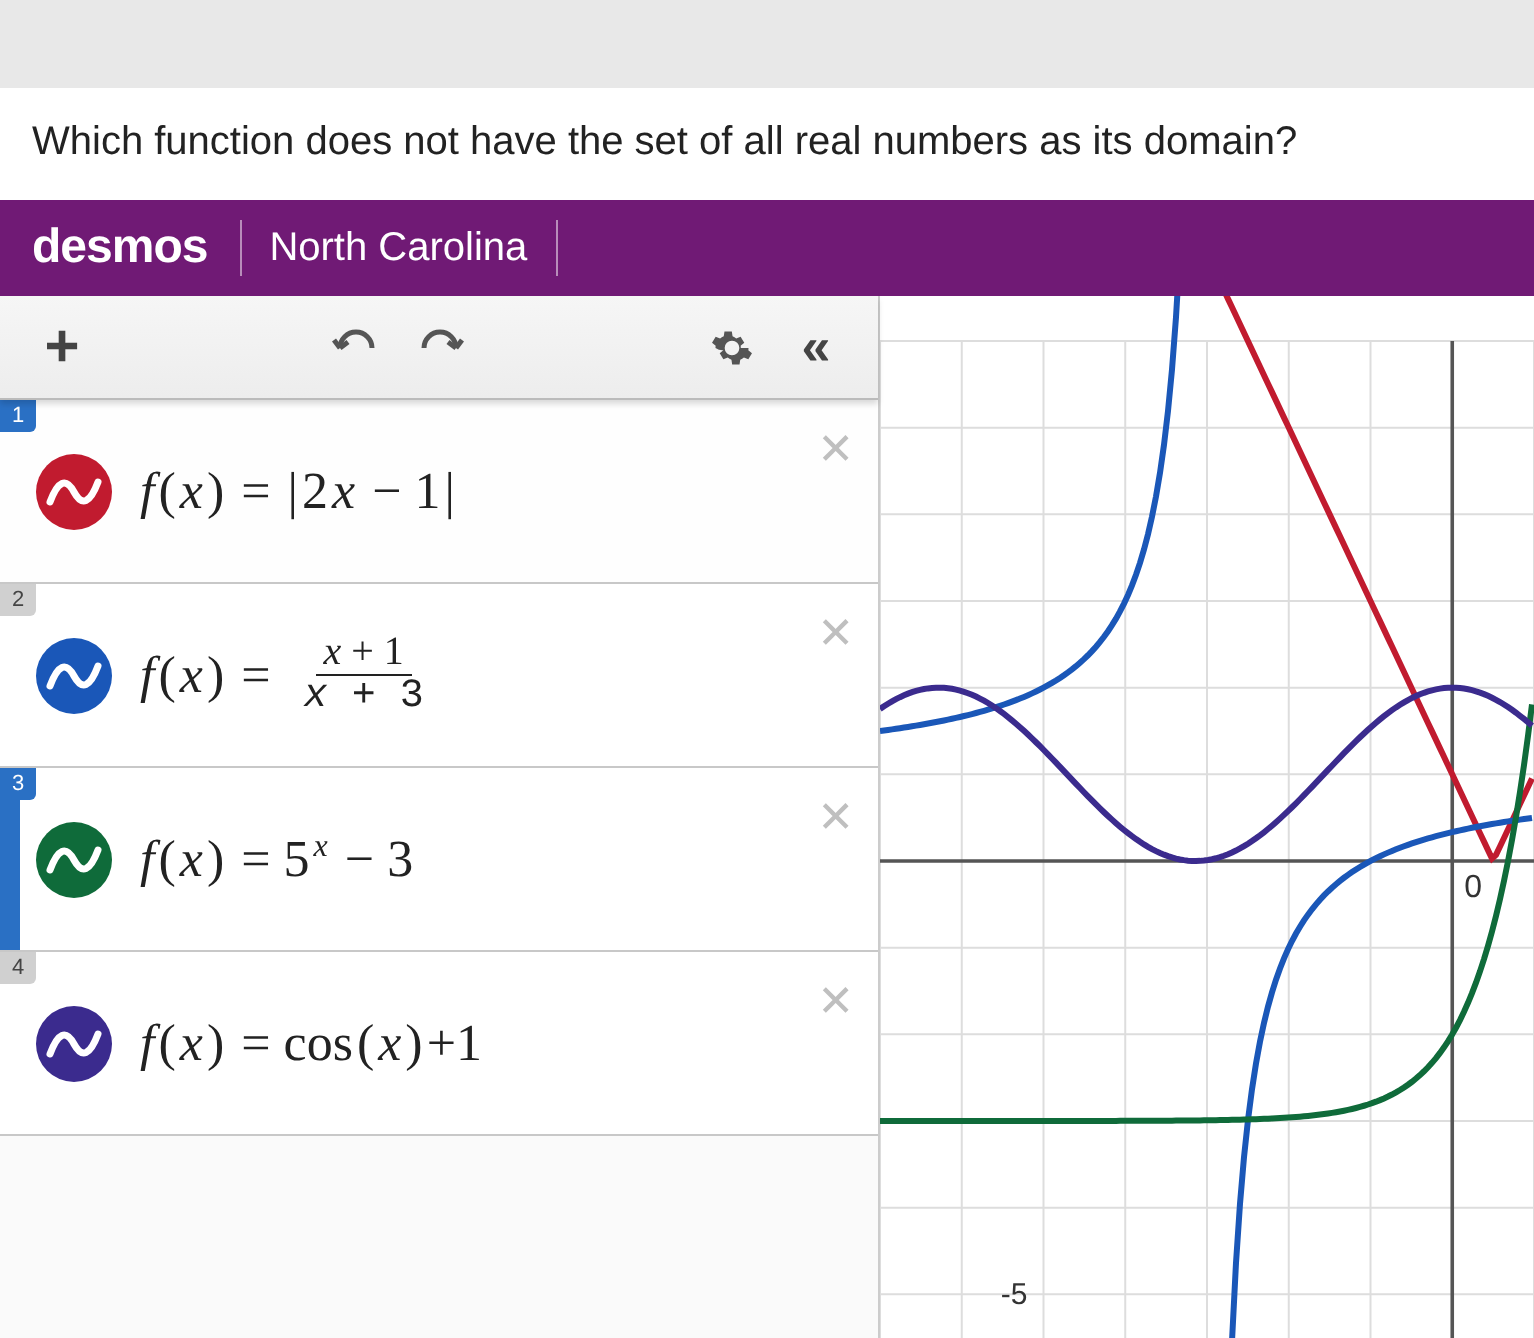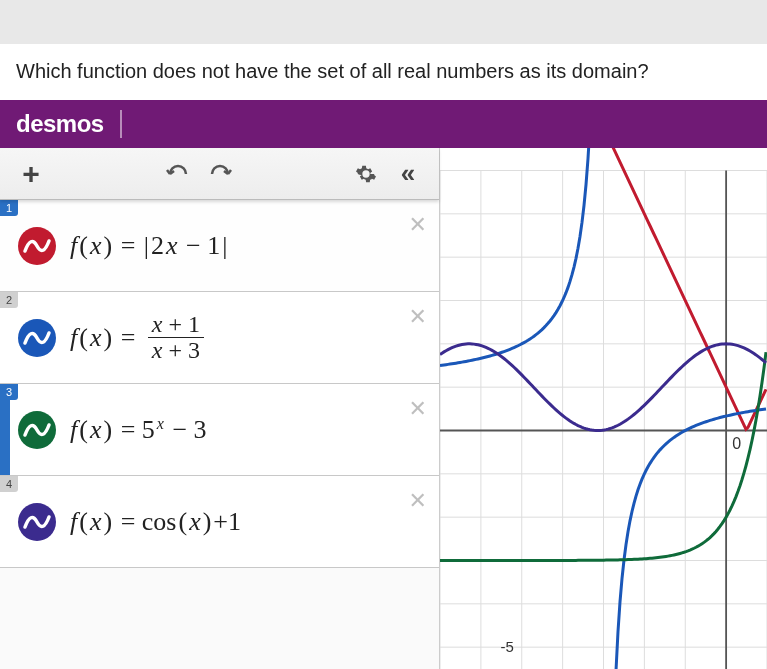--- a/index.html
+++ b/index.html
@@ -20,39 +20,40 @@
 .row { position:relative; min-height:92px; background:#fff; border-bottom:1px solid #c8c8c8; display:flex; align-items:center; padding:0 48px 0 70px; }
 .row.active { background:#fefefe; }
 .row .num { position:absolute; left:0; top:0; width:18px; height:16px; background:#d0d0d0; color:#444; font-size:11px; text-align:center; line-height:16px; border-bottom-right-radius:3px; }
 .row.active .num, .row.sel .num { background:#2a70c4; color:#fff; }
 .row .tab { position:absolute; left:0; top:16px; bottom:0; width:10px; }
 .row.sel .tab { background:#2a70c4; }
 .row .icon { position:absolute; left:18px; top:50%; transform:translateY(-50%); width:38px; height:38px; border-radius:50%; display:flex; align-items:center; justify-content:center; }
 .row .close { position:absolute; right:12px; top:12px; color:#bfbfbf; font-size:22px; cursor:pointer; }
 .formula { font-family:'Times New Roman',serif; font-size:26px; font-style:italic; color:#222; display:flex; align-items:center; gap:2px; }
 .formula .up { font-style:normal; }
-.frac { display:inline-flex; flex-direction:column; align-items:center; font-size:24px; line-height:1.05; margin:0 4px; }
+.frac { display:inline-flex; flex-direction:column; align-items:center; font-size:20px; line-height:1.05; margin:0 4px; }
 .frac .top { border-bottom:1.5px solid #222; padding:0 4px; }
-.frac .bot { padding:0 4px; }
+.frac .bot { padding:0 4px;font-family:Liberation Mono, monospace; }
 .sup { font-size:16px; vertical-align:super; position:relative; top:-6px; }
 .footer { height:40px; background:linear-gradient(#fbfbfb,#efefef); border-top:1px solid #ccc; display:flex; align-items:center; padding:0 14px; gap:10px; }
 .kb { width:34px; height:22px; border:1.5px solid #888; border-radius:3px; display:flex; align-items:center; justify-content:center; font-size:9px; color:#555; letter-spacing:1px; }
 .caret-up { width:0; height:0; border-left:7px solid transparent; border-right:7px solid transparent; border-bottom:9px solid #666; }
 .graph { flex:1; position:relative; background:#fff; overflow:hidden; }
 .graph svg { width:100%; height:100%; }
 </style>
 </head>
 <body>
 
 <div class="page">
   <div class="question">Which function does not have the set of all real numbers as its domain?</div>
 
   <div class="header">
     <div class="logo">desmos</div>
     <div class="sep"></div>
+    <div class="header-text">North Carolina</div>
     <div class="sep"></div>
   </div>
 
   <div class="main">
     <div class="left">
       <div class="toolbar">
         <div class="tb-btn add">+</div>
         <div class="spacer"></div>
         <div class="tb-btn">
           <svg width="24" height="20" viewBox="0 0 24 20">

